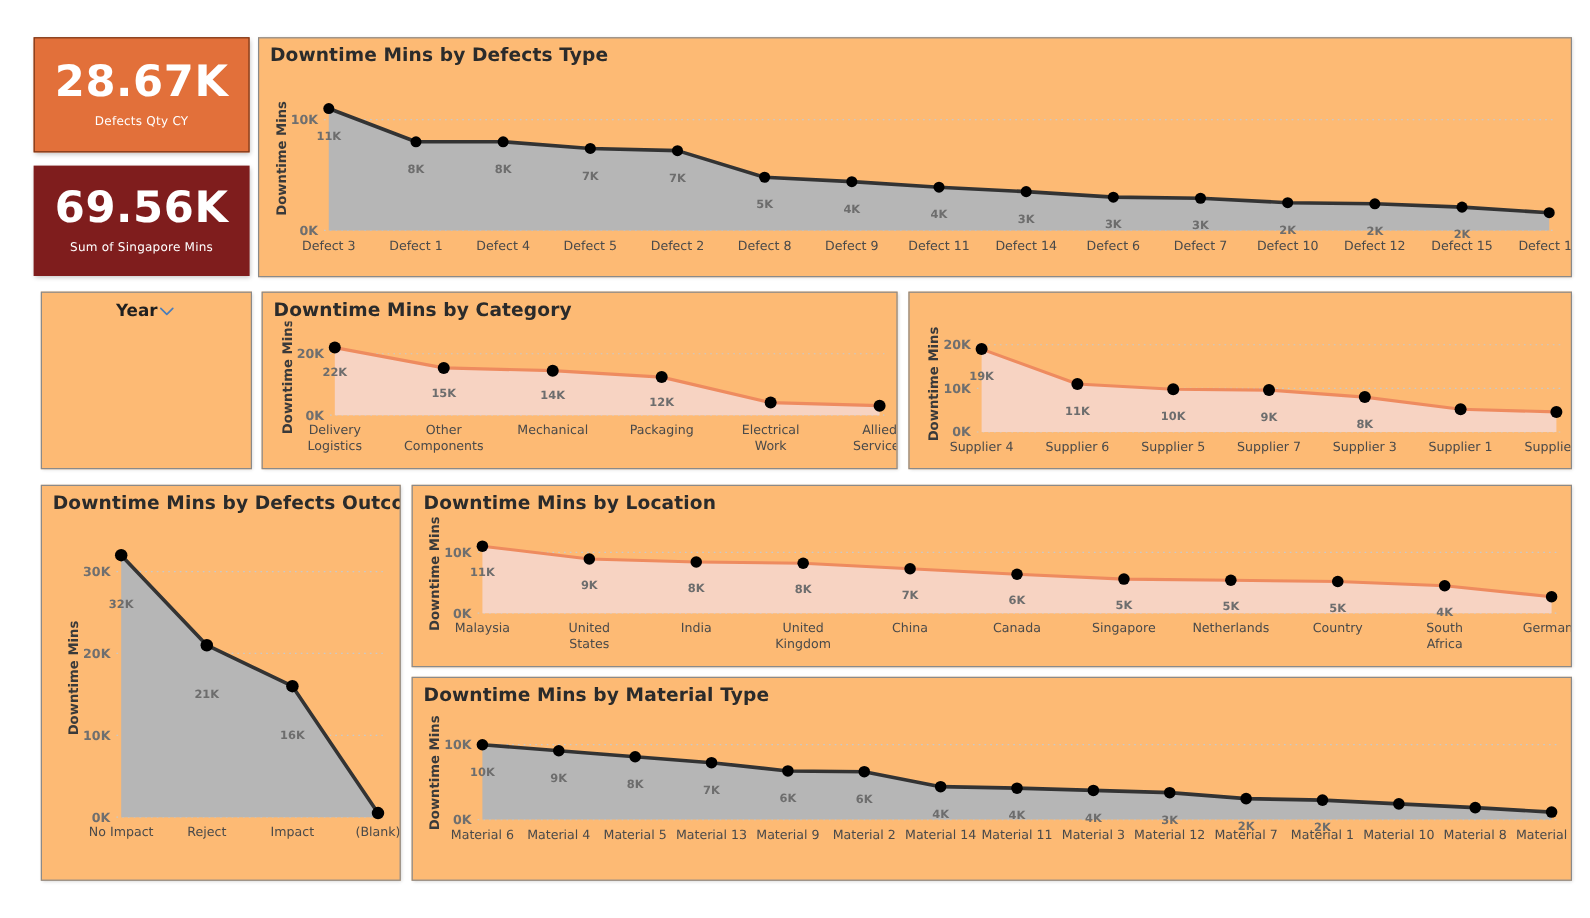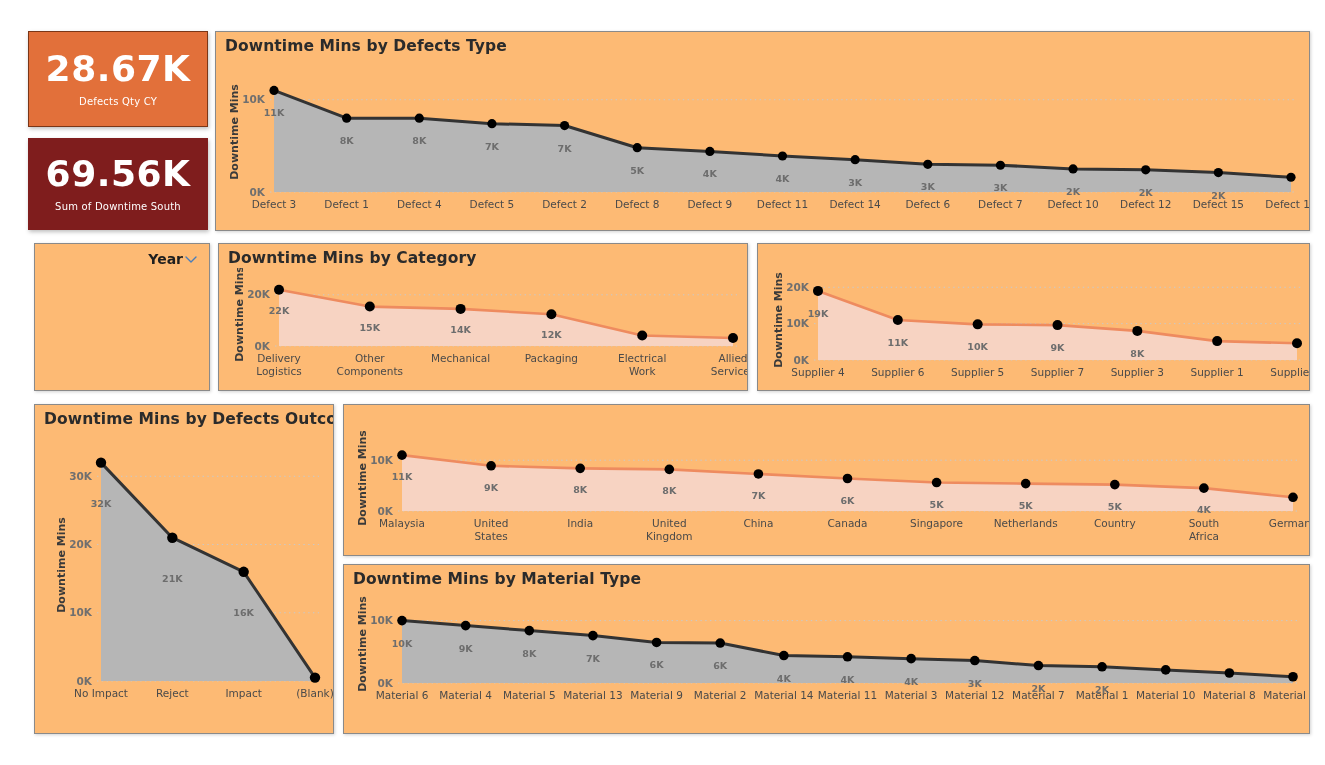--- a/index.html
+++ b/index.html
@@ -48,21 +48,21 @@
     margin-top:9px;font-size:10px;color:#ffffff;font-weight:400;
     letter-spacing:.2px;
   }
   #kpi-defects{left:28px;top:31px;width:180px;height:96px;background:#E2703A;border:1px solid #7a3617;}
   #kpi-downtime{left:28px;top:138px;width:180px;height:92px;background:#7f1d1d;}
 
   
   #slicer{left:34px;top:243px;width:176px;height:148px;}
   .slicer-head{
     position:absolute;left:10px;top:7px;right:10px;
-    display:flex;align-items:center;justify-content:flex-end;
+    display:flex;align-items:center;justify-content:center;
   }
   .slicer-head .slicer-title{font-size:14px;font-weight:700;color:#1f1f1f;}
   .chev{width:16px;height:16px;display:block;}
   .slicer-list{position:absolute;left:10px;top:30px;right:8px;}
   .slicer-item{display:flex;align-items:center;height:24.5px;}
   .cbox{
     width:13px;height:13px;border:1px solid #777;background:#fff;
     box-sizing:border-box;flex:0 0 auto;margin-right:11px;
   }
   .slicer-item .s-label{font-size:12.5px;color:#222;font-weight:700;letter-spacing:.2px;}
@@ -94,21 +94,21 @@
 
 <div class="canvas">
 
   <div class="kpi" id="kpi-defects">
     <div class="kpi-value">28.67K</div>
     <div class="kpi-label">Defects Qty CY</div>
   </div>
 
   <div class="kpi" id="kpi-downtime">
     <div class="kpi-value">69.56K</div>
-    <div class="kpi-label">Sum of Downtime South</div>
+    <div class="kpi-label">Sum of Singapore Mins</div>
   </div>
 
   <div class="panel" id="slicer">
     <div class="slicer-head">
       <span class="slicer-title">Year</span>
       <span class="chev">
         <svg width="16" height="16" viewBox="0 0 16 16">
             <path d="M3 6 L8 11 L13 6" fill="none" stroke="#4a7ebb" stroke-width="1.4" stroke-linecap="round" stroke-linejoin="round"></path>
           </svg>
       </span>
@@ -268,20 +268,21 @@
           <text x="66" y="266" text-anchor="middle" class="cat-tick">No Impact</text>
           <text x="137.33333333333331" y="266" text-anchor="middle" class="cat-tick">Reject</text>
           <text x="208.66666666666666" y="266" text-anchor="middle" class="cat-tick">Impact</text>
           <text x="280" y="266" text-anchor="middle" class="cat-tick">(Blank)</text>
           <text x="0" y="0" class="ax-title" text-anchor="middle" transform="translate(30,134) rotate(-90)" font-size="13">Downtime Mins</text>
         </svg>
       </div>
   </div>
 
   <div class="panel" id="p-location">
+    <div class="panel-title">Downtime Mins by Location</div>
     <div class="chart-host" style="position:absolute;left:0;top:26px;">
         <svg width="965" height="126" viewBox="0 0 965 126">
           <line x1="54" y1="80" x2="953" y2="80" class="gridline"></line>
           <text x="49" y="83.6" text-anchor="end" class="ax-tick">0K</text>
           <line x1="54" y1="29.230769230769226" x2="953" y2="29.230769230769226" class="gridline"></line>
           <text x="49" y="32.83076923076923" text-anchor="end" class="ax-tick">10K</text>
           <path d="M 58 80 L 58 24.153846153846153 L 147.10000000000002 34.815384615384616 L 236.20000000000002 37.35384615384615 L 325.3 38.36923076923077 L 414.40000000000003 42.93846153846154 L 503.5 47.50769230769231 L 592.6 51.56923076923077 L 681.6999999999999 52.58461538461538 L 770.8000000000001 53.599999999999994 L 859.9 57.15384615384615 L 949 66.29230769230769 L 949 80 Z" class="area-orange"></path>
           <path d="M 58 24.153846153846153 L 147.10000000000002 34.815384615384616 L 236.20000000000002 37.35384615384615 L 325.3 38.36923076923077 L 414.40000000000003 42.93846153846154 L 503.5 47.50769230769231 L 592.6 51.56923076923077 L 681.6999999999999 52.58461538461538 L 770.8000000000001 53.599999999999994 L 859.9 57.15384615384615 L 949 66.29230769230769" class="series-line-orange"></path>
           <circle cx="58" cy="24.153846153846153" r="4.8" class="mk"></circle>
           <circle cx="147.10000000000002" cy="34.815384615384616" r="4.8" class="mk"></circle>

